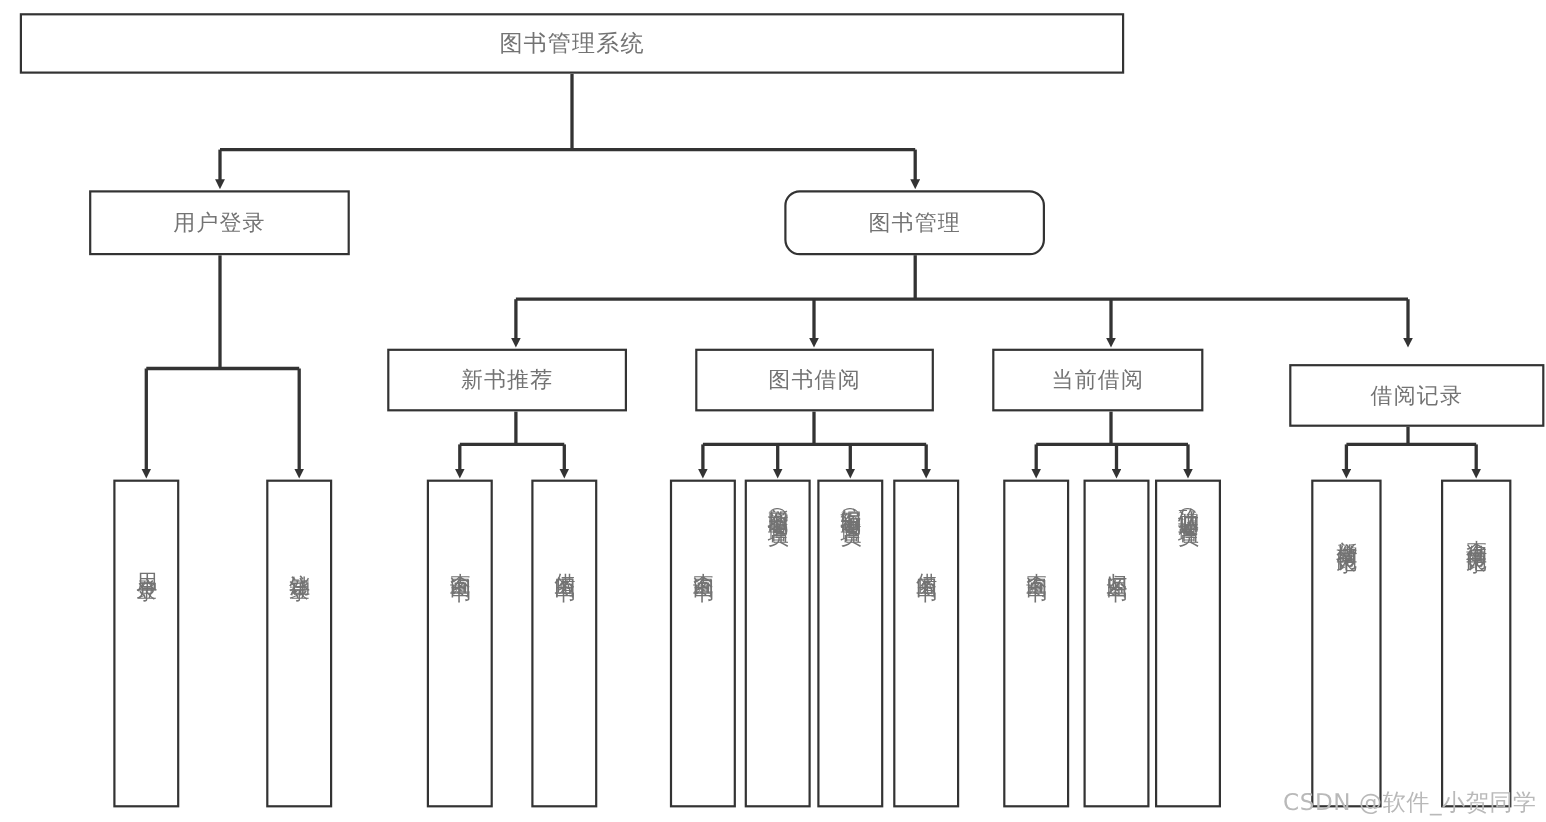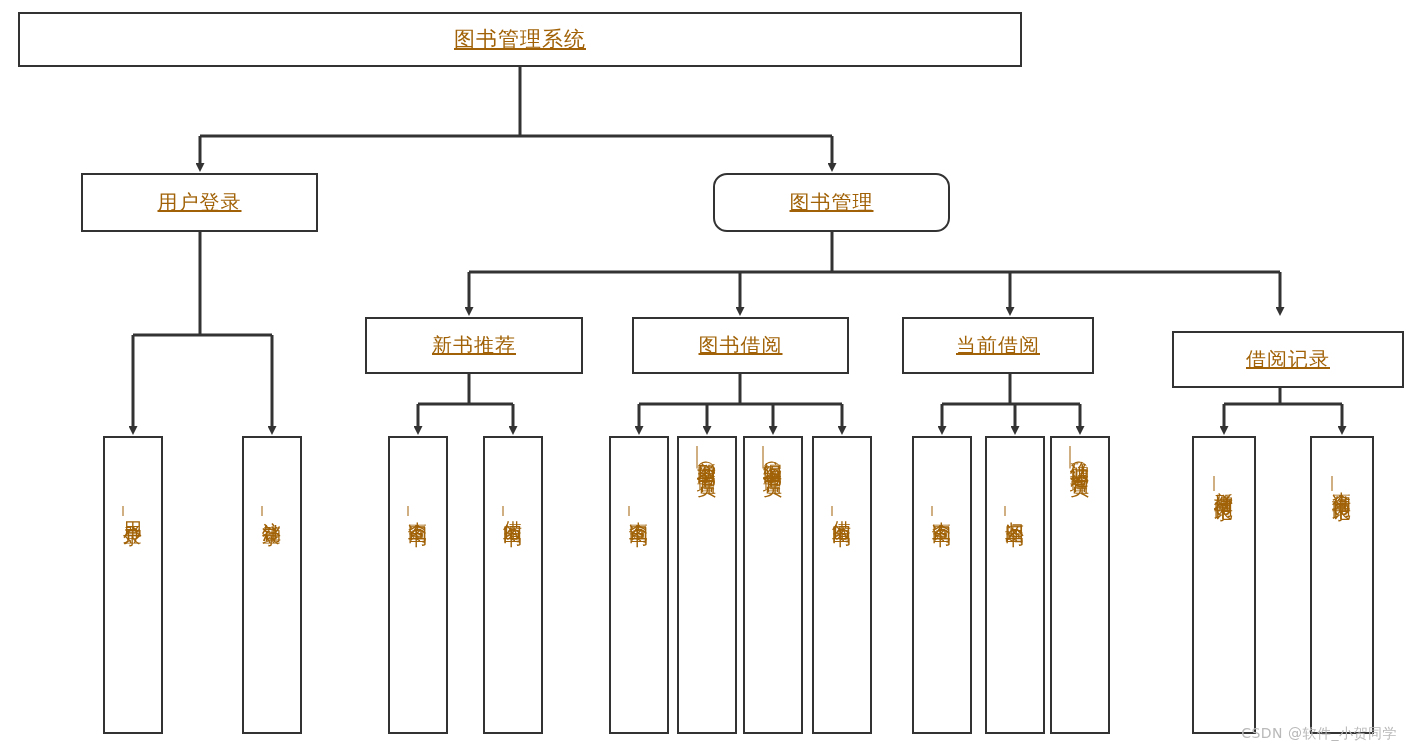--- a/index.html
+++ b/index.html
@@ -32,48 +32,47 @@
     position: absolute;
     box-sizing: border-box;
     background: #ffffff;
     border: 2.5px solid #333333;
     display: flex;
     align-items: center;
     justify-content: center;
     z-index: 3;
   }
   .node .label {
-    color: #a16207;
+    color: #737373;
     font-size: 20px;
     line-height: 1.18;
     letter-spacing: 1px;
     white-space: nowrap;
     text-align: center;
-    text-decoration: underline;
   }
   .node.vertical {
     align-items: flex-start;
     padding-top: 12px;
   }
   .node.vertical .label {
     writing-mode: vertical-rl;
     text-orientation: upright;
     font-size: 19px;
     letter-spacing: 2.5px;
     line-height: 1;
     white-space: nowrap;
     text-align: left;
   }
   .node.root .label { font-size: 21px; }
   #watermark {
     position: absolute;
     right: 8px;
     bottom: 4px;
     color: #b9b9b9;
-    font-size: 14px;
+    font-size: 21px;
     letter-spacing: 0.5px;
     z-index: 9;
     white-space: nowrap;
   }
 </style>
 </head>
 <body>
 
 <div id="diagram-root">
 
@@ -131,21 +130,21 @@
     <span class="label">图书管理系统</span>
   </div>
 
   <div class="node" style="left:81px; top:173px; width:237px; height:59px;">
     <span class="label">用户登录</span>
   </div>
   <div class="node" style="left:713px; top:173px; width:237px; height:59px;border-radius:14px;">
     <span class="label">图书管理</span>
   </div>
 
-  <div class="node" style="left:365px; top:317px; width:218px; height:57px;">
+  <div class="node" style="left:352px; top:317px; width:218px; height:57px;">
     <span class="label">新书推荐</span>
   </div>
   <div class="node" style="left:632px; top:317px; width:217px; height:57px;">
     <span class="label">图书借阅</span>
   </div>
   <div class="node" style="left:902px; top:317px; width:192px; height:57px;">
     <span class="label">当前借阅</span>
   </div>
   <div class="node" style="left:1172px; top:331px; width:232px; height:57px;">
     <span class="label">借阅记录</span>

